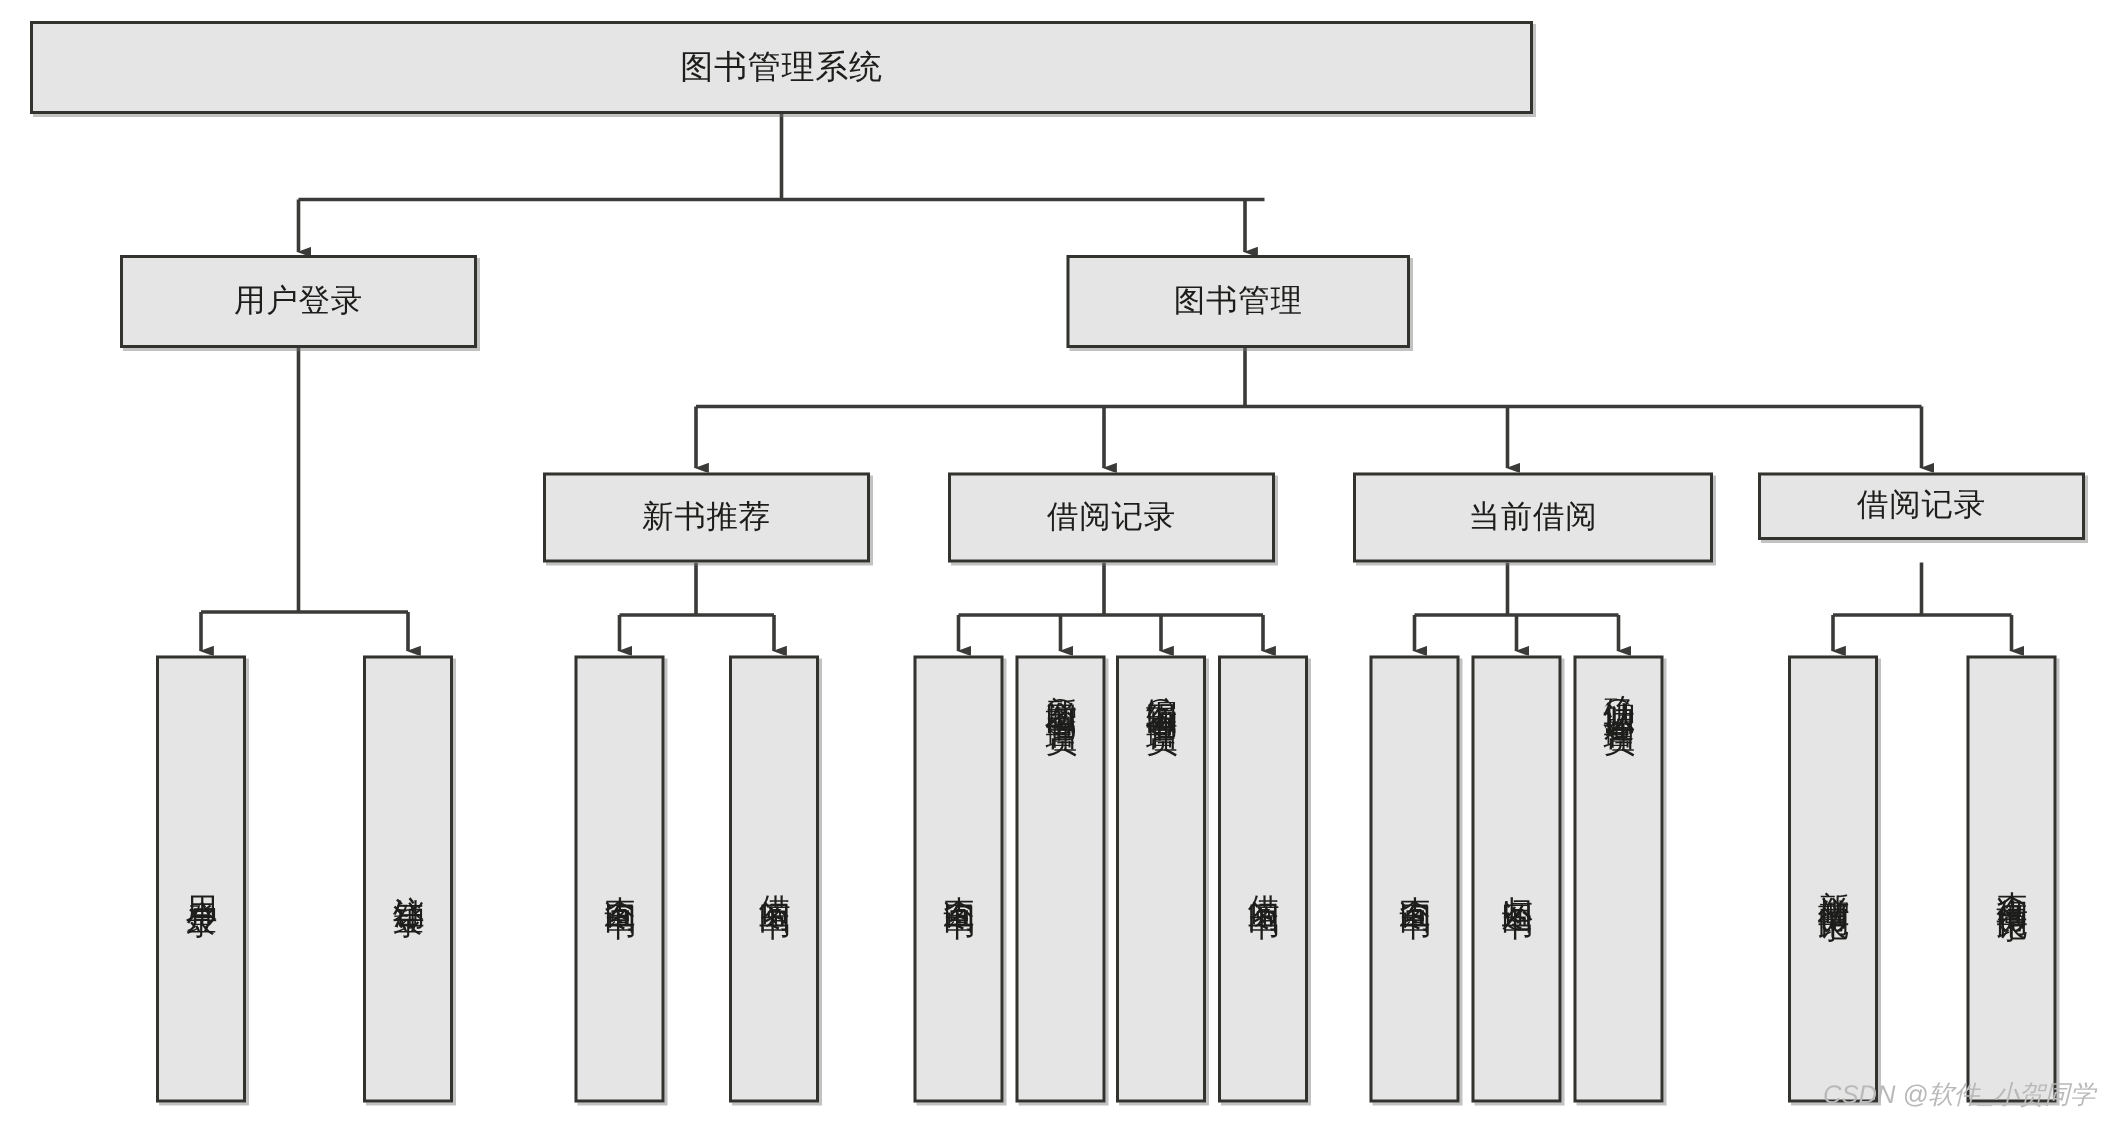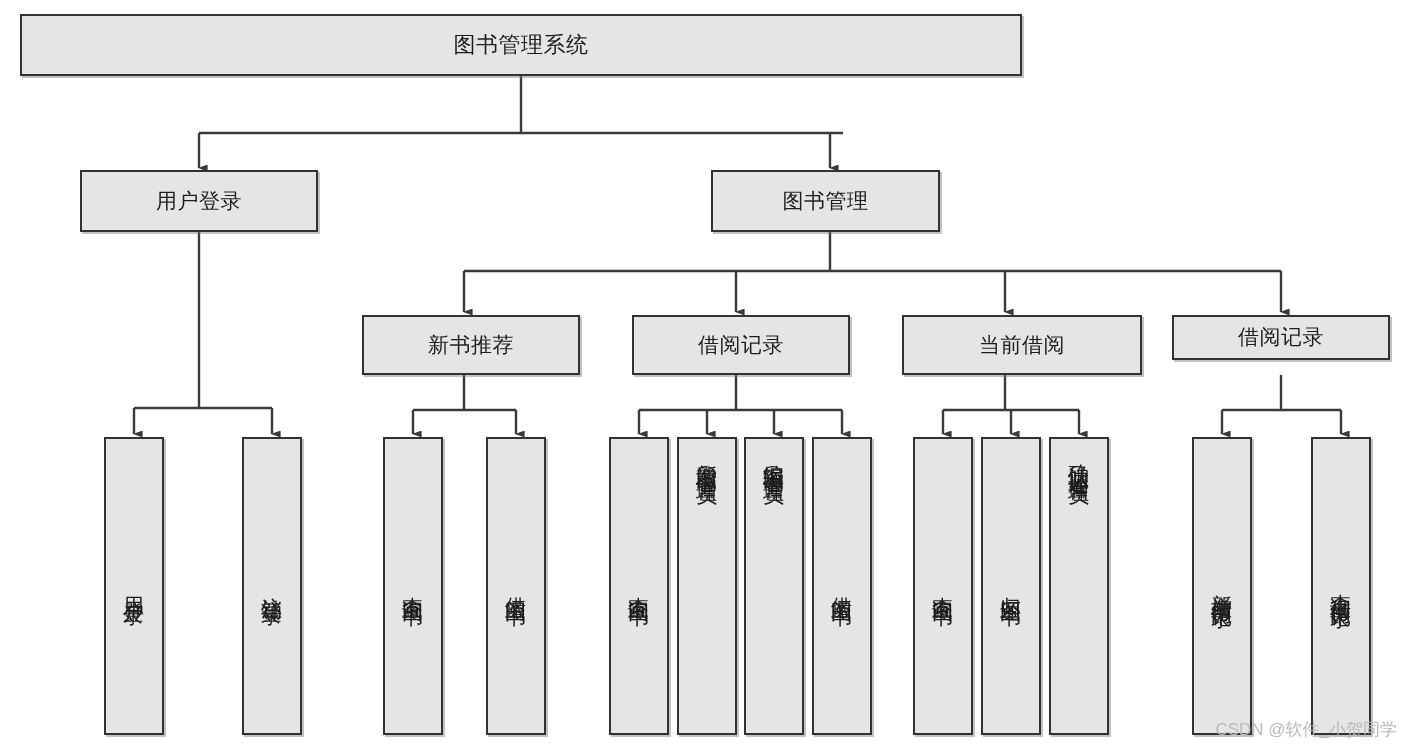--- a/index.html
+++ b/index.html
@@ -68,20 +68,21 @@
   }
   #watermark {
     position: absolute;
     right: 8px;
     bottom: 6px;
     font-size: 17px;
     color: #b9b9b9;
     z-index: 5;
     white-space: nowrap;
     font-family: "Liberation Sans", "DejaVu Sans", sans-serif;
+    font-style: italic;
   }
 </style>
 </head>
 <body>
 
 <div id="diagram-root">
 
   <svg id="connectors" viewBox="0 0 1405 747" xmlns="http://www.w3.org/2000/svg">
     <defs>
       <marker id="arrowhead" markerWidth="9" markerHeight="10" refX="3.5" refY="8.6" orient="auto" markerUnits="userSpaceOnUse">

